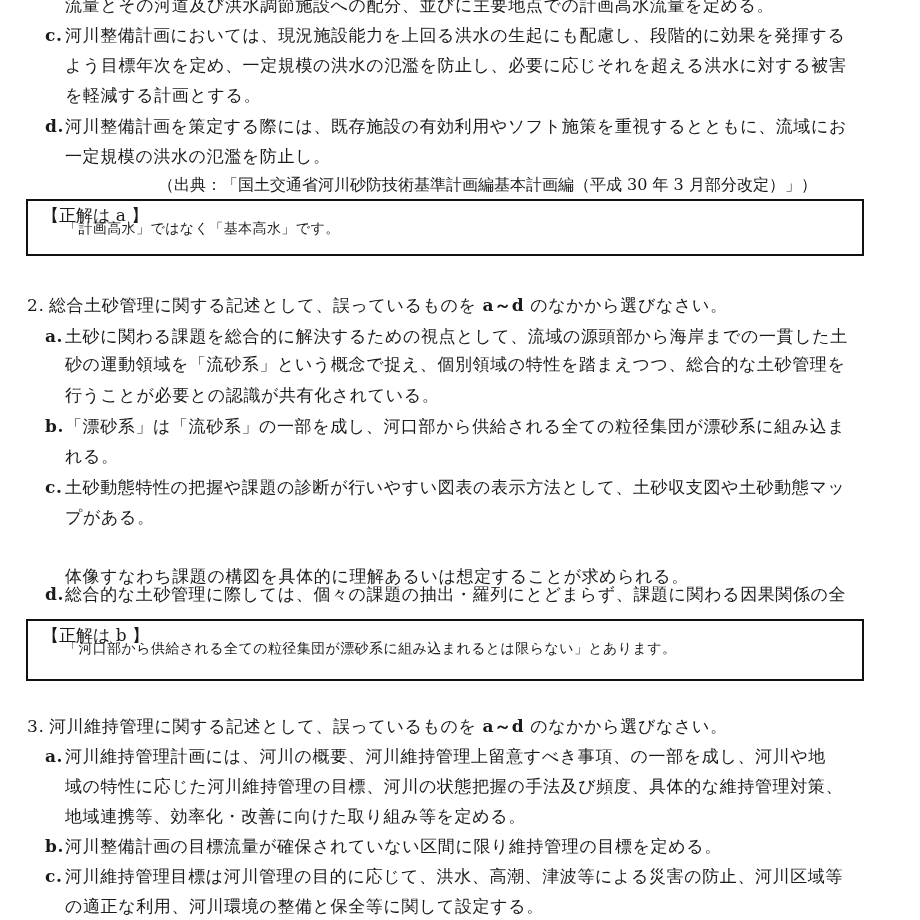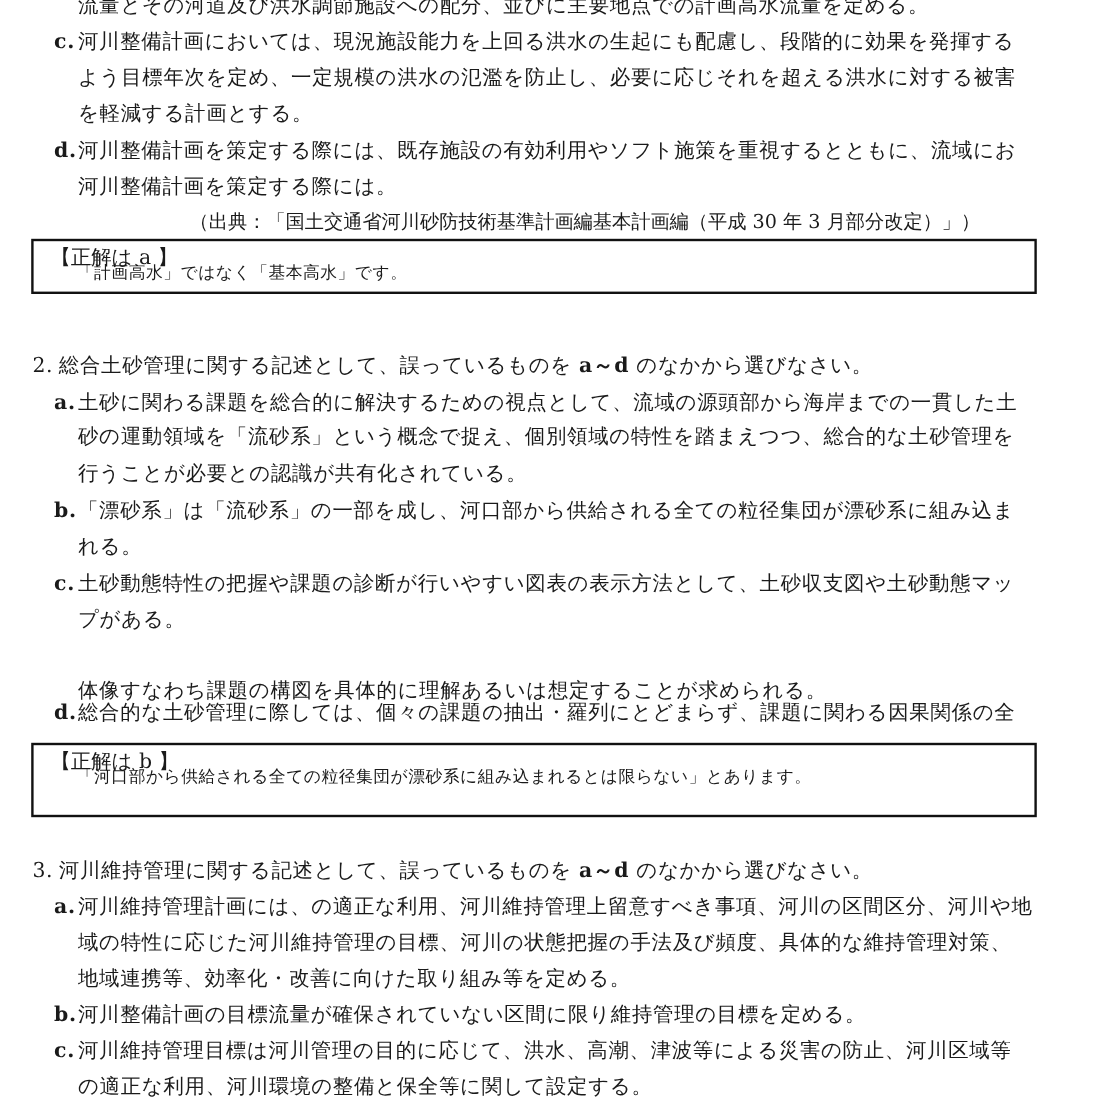--- a/index.html
+++ b/index.html
@@ -76,25 +76,25 @@
 
 <div class="line opt-first" style="top:24px;">
   <span class="marker">c.</span><span>河川整備計画においては、現況施設能力を上回る洪水の生起にも配慮し、段階的に効果を発揮する</span>
 </div>
 <div class="line opt-cont" style="top:54px;">よう目標年次を定め、一定規模の洪水の氾濫を防止し、必要に応じそれを超える洪水に対する被害</div>
 <div class="line opt-cont" style="top:84px;">を軽減する計画とする。</div>
 
 <div class="line opt-first" style="top:115px;">
   <span class="marker">d.</span><span>河川整備計画を策定する際には、既存施設の有効利用やソフト施策を重視するとともに、流域にお</span>
 </div>
-<div class="line opt-cont" style="top:145px;">河川整備計画を策定する際には。</div>
+<div class="line opt-cont" style="top:145px;">一定規模の洪水の氾濫を防止し。</div>
 
 <div class="source" style="top:174px; left:158px;">（出典：「国土交通省河川砂防技術基準計画編基本計画編（平成 30 年 3 月部分改定）」）</div>
 
-<div class="answer-box" style="top:199px; height:46px;">
+<div class="answer-box" style="top:199px; height:57px;">
   <div class="hdr">【正解は a 】</div>
   <div class="txt">「計画高水」ではなく「基本高水」です。</div>
 </div>
 
 <div class="line q-title" style="top:294px;">
   <span class="qnum">2.</span><span>総合土砂管理に関する記述として、誤っているものを </span><b class="adb">a～d</b><span> のなかから選びなさい。</span>
 </div>
 
 <div class="line opt-first" style="top:325px;">
   <span class="marker">a.</span><span>土砂に関わる課題を総合的に解決するための視点として、流域の源頭部から海岸までの一貫した土</span>
@@ -122,21 +122,21 @@
 <div class="answer-box" style="top:619px; height:62px;">
   <div class="hdr">【正解は b 】</div>
   <div class="txt">「河口部から供給される全ての粒径集団が漂砂系に組み込まれるとは限らない」とあります。</div>
 </div>
 
 <div class="line q-title" style="top:715px;">
   <span class="qnum">3.</span><span>河川維持管理に関する記述として、誤っているものを </span><b class="adb">a～d</b><span> のなかから選びなさい。</span>
 </div>
 
 <div class="line opt-first" style="top:745px;">
-  <span class="marker">a.</span><span>河川維持管理計画には、の適正な利用、河川維持管理上留意すべき事項、河川の区間区分、河川や地</span>
+  <span class="marker">a.</span><span>河川維持管理計画には、河川の概要、河川維持管理上留意すべき事項、の一部を成し、河川や地</span>
 </div>
 <div class="line opt-cont" style="top:775px;">域の特性に応じた河川維持管理の目標、河川の状態把握の手法及び頻度、具体的な維持管理対策、</div>
 <div class="line opt-cont" style="top:805px;">地域連携等、効率化・改善に向けた取り組み等を定める。</div>
 
 <div class="line opt-first" style="top:835px;">
   <span class="marker">b.</span><span>河川整備計画の目標流量が確保されていない区間に限り維持管理の目標を定める。</span>
 </div>
 
 <div class="line opt-first" style="top:865px;">
   <span class="marker">c.</span><span>河川維持管理目標は河川管理の目的に応じて、洪水、高潮、津波等による災害の防止、河川区域等</span>

